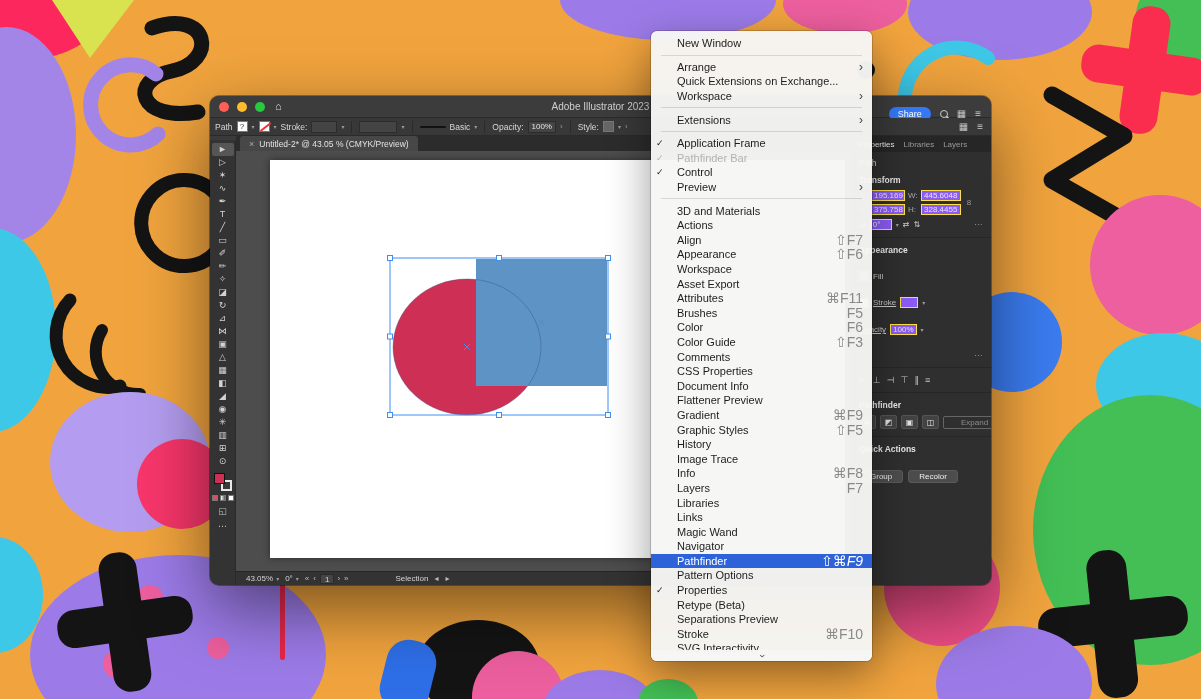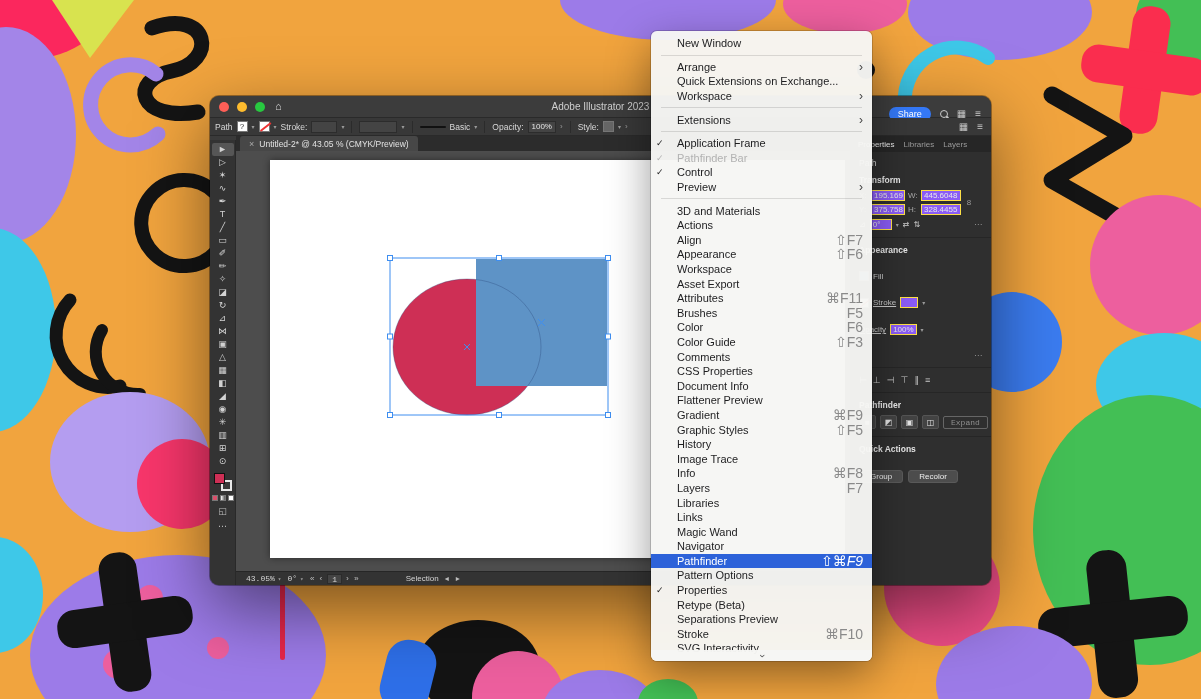--- a/index.html
+++ b/index.html
@@ -63,21 +63,21 @@
 
   
   .canvas{position:absolute;left:26px;top:55px;right:141px;bottom:14px;background:#4d4d4d;overflow:hidden;}
   .artboard{position:absolute;left:34px;top:9px;width:575px;height:398px;background:#fff;
     box-shadow:0 0 7px rgba(0,0,0,.45);}
 
   
   .statusbar{position:absolute;left:26px;right:141px;bottom:0;height:14px;background:#333;
     border-top:1px solid #262626;display:flex;align-items:center;gap:6px;padding:0 10px;
     font-size:8px;color:#d5d5d5;}
-  .sb-group{display:flex;align-items:center;gap:3px;font-family:Liberation Mono, monospace;}
+  .sb-group{display:flex;align-items:center;gap:3px;}
   .sb-num{background:#444;border:1px solid #2b2b2b;padding:0 4px;height:10px;line-height:9px;}
   .sb-nav{color:#bdbdbd;letter-spacing:1px;}
 
   
   .props-panel{position:absolute;right:0;top:40px;width:141px;bottom:0;background:#2f2f2f;border-left:1px solid #262626;color:#cfcfcf;}
   .panel-tabs{height:16px;background:#262626;display:flex;align-items:center;gap:9px;padding:0 7px;font-size:8px;}
   .ptab{color:#9a9a9a;} .ptab.active{color:#eaeaea;}
   .panel-body{padding:6px 8px;font-size:8px;}
   .sel-label{color:#dedede;font-size:8.5px;margin-bottom:7px;}
   .psec-title{color:#e8e8e8;font-size:8.5px;font-weight:bold;margin:4px 0 5px;}
@@ -93,21 +93,21 @@
   .p-swatch{width:10px;height:10px;border:1px solid #777;background:#5E93C6;display:inline-block;position:relative;}
   .p-swatch.none{background:#fff;}
   .p-swatch.none::after{content:"";position:absolute;left:-1px;top:4px;width:12px;height:1.3px;background:#e33;transform:rotate(-38deg);}
   .ulink{text-decoration:underline;color:#c9c9c9;}
   .more-center{text-align:right;color:#9a9a9a;letter-spacing:1px;margin:2px 0;}
   .align-row{display:flex;gap:6px;align-items:center;color:#c9c9c9;font-size:9px;}
   .pf-row{display:flex;gap:4px;align-items:center;}
   .pf-btn{width:17px;height:14px;background:#434343;border:1px solid #555;border-radius:2px;
     color:#e3e3e3;font-size:8px;display:inline-flex;align-items:center;justify-content:center;}
   .expand-btn{margin-left:auto;border:1px solid #666;color:#8f8f8f;background:transparent;
-    font-size:8px;border-radius:2px;height:13px;padding:0 7px;font-family:Liberation Mono, monospace;}
+    font-size:8px;border-radius:2px;height:13px;padding:0 17px;font-family:Liberation Sans, sans-serif;}
   .qa-row{display:flex;gap:5px;margin-top:16px;}
   .qa-btn{background:#4d4d4d;border:1px solid #5a5a5a;color:#eee;font-size:8px;border-radius:3px;
     height:13px;padding:0 10px;font-family:inherit;}
 
   
   .menu{position:absolute;left:651px;top:31px;width:221px;height:630px;z-index:5;
     background:rgba(246,246,244,.97);border-radius:6px;overflow:hidden;
     box-shadow:0 14px 44px rgba(0,0,0,.4),0 0 0 1px rgba(0,0,0,.16);padding-top:5px;}
   .menu-item{height:14.6px;display:flex;align-items:center;padding:0 9px 0 5px;
     font-size:11px;color:#1d1d1f;}

